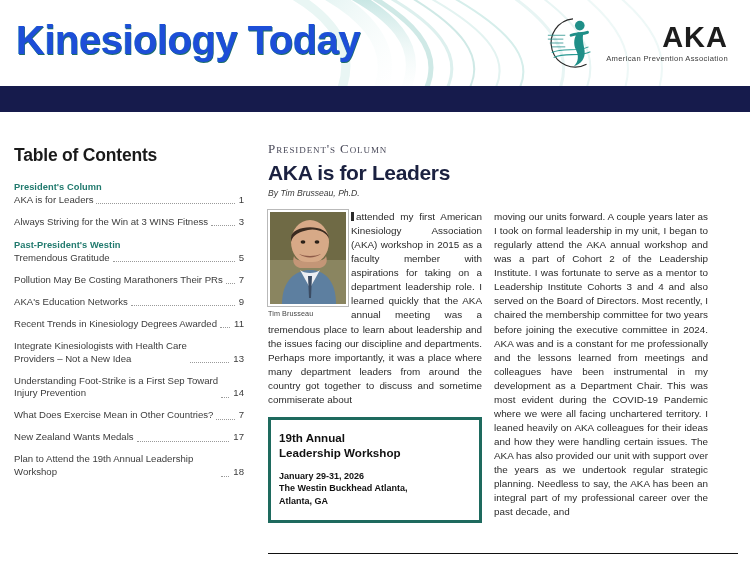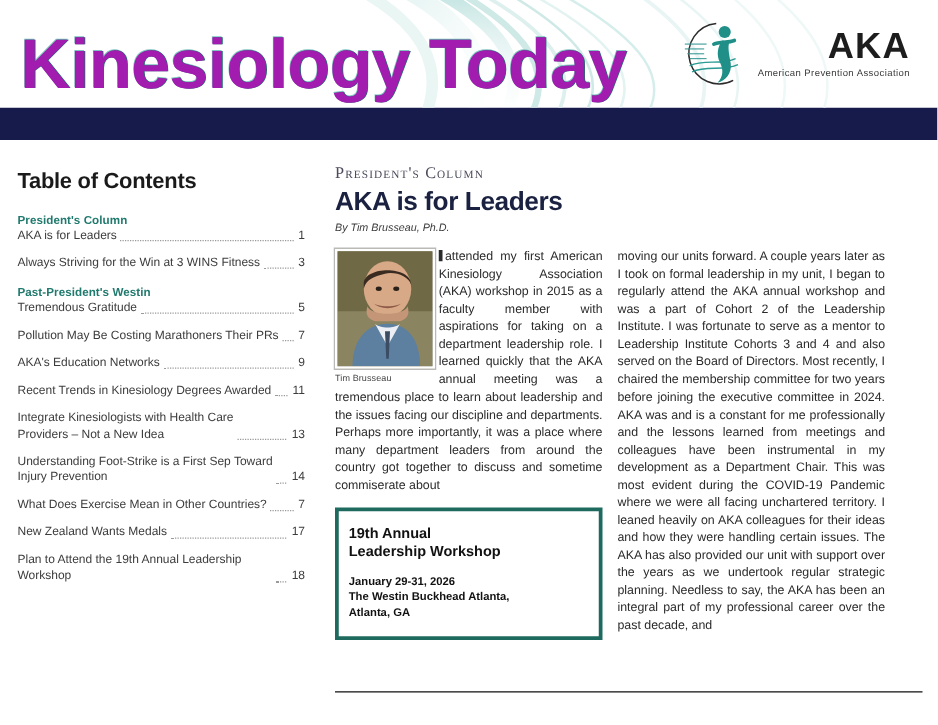--- a/index.html
+++ b/index.html
@@ -28,23 +28,23 @@
     inset: 0;
     width: 750px;
     height: 86px;
   }
   .masthead-title {
     position: absolute;
     left: 16px;
     top: 18px;
     font-family: "Liberation Sans", sans-serif;
     font-weight: bold;
-    font-size: 56px;
+    font-size: 40px;
     letter-spacing: -0.5px;
-    color: #a21caf;
+    color: #1d4ed8;
     text-shadow: 0.6px 0.6px 0 #1c6d6a, -0.4px -0.4px 0 #7fc4c1;
     z-index: 4;
   }
 
   
   .logo-block {
     position: absolute;
     right: 22px;
     top: 14px;
     display: flex;
@@ -104,21 +104,21 @@
     letter-spacing: 0.1px;
     margin-top: 39px;
   }
 
   
   .page-body {
     display: flex;
     width: 750px;
     height: 468px;
     box-sizing: border-box;
-    padding-top: 10px;
+    padding-top: 21px;
   }
 
   
   .toc {
     width: 258px;
     flex: 0 0 258px;
     box-sizing: border-box;
     padding: 12px 14px 0 14px;
   }
   .toc-heading {

